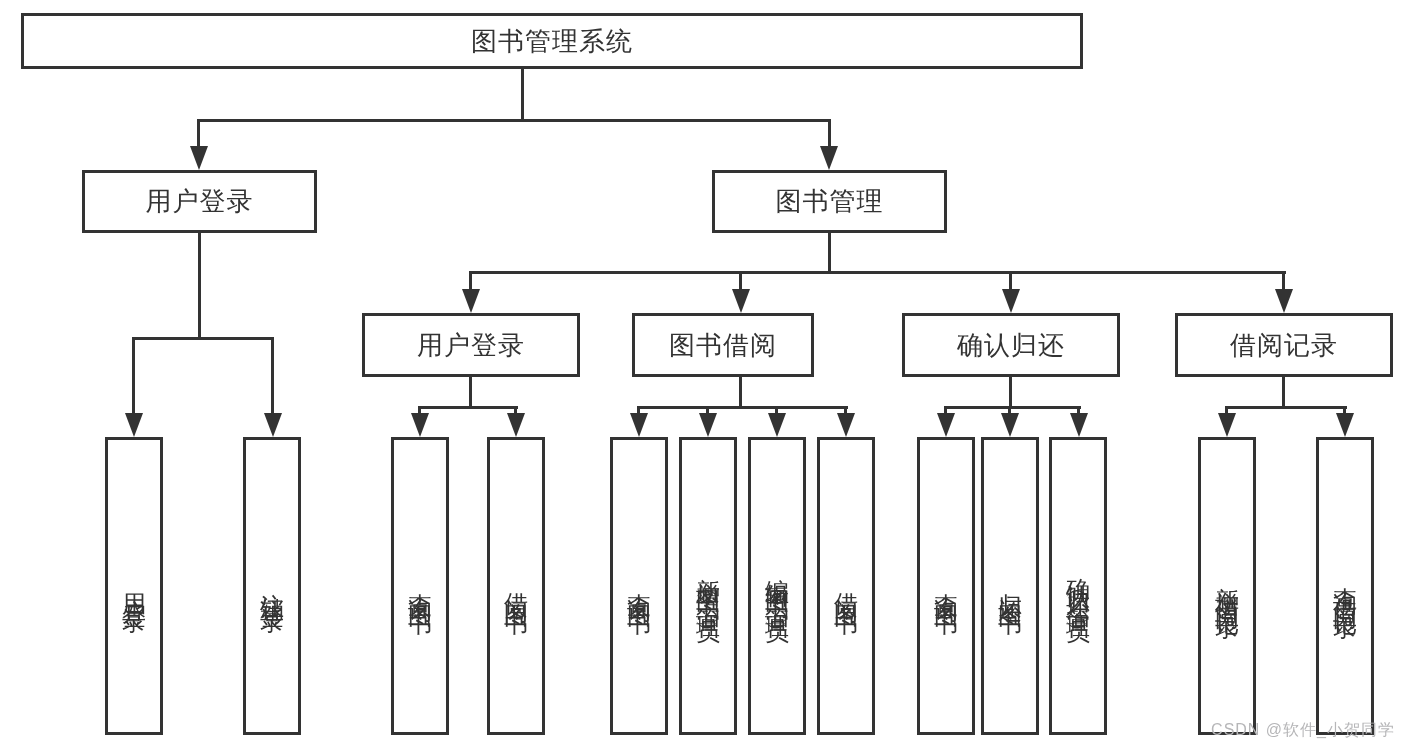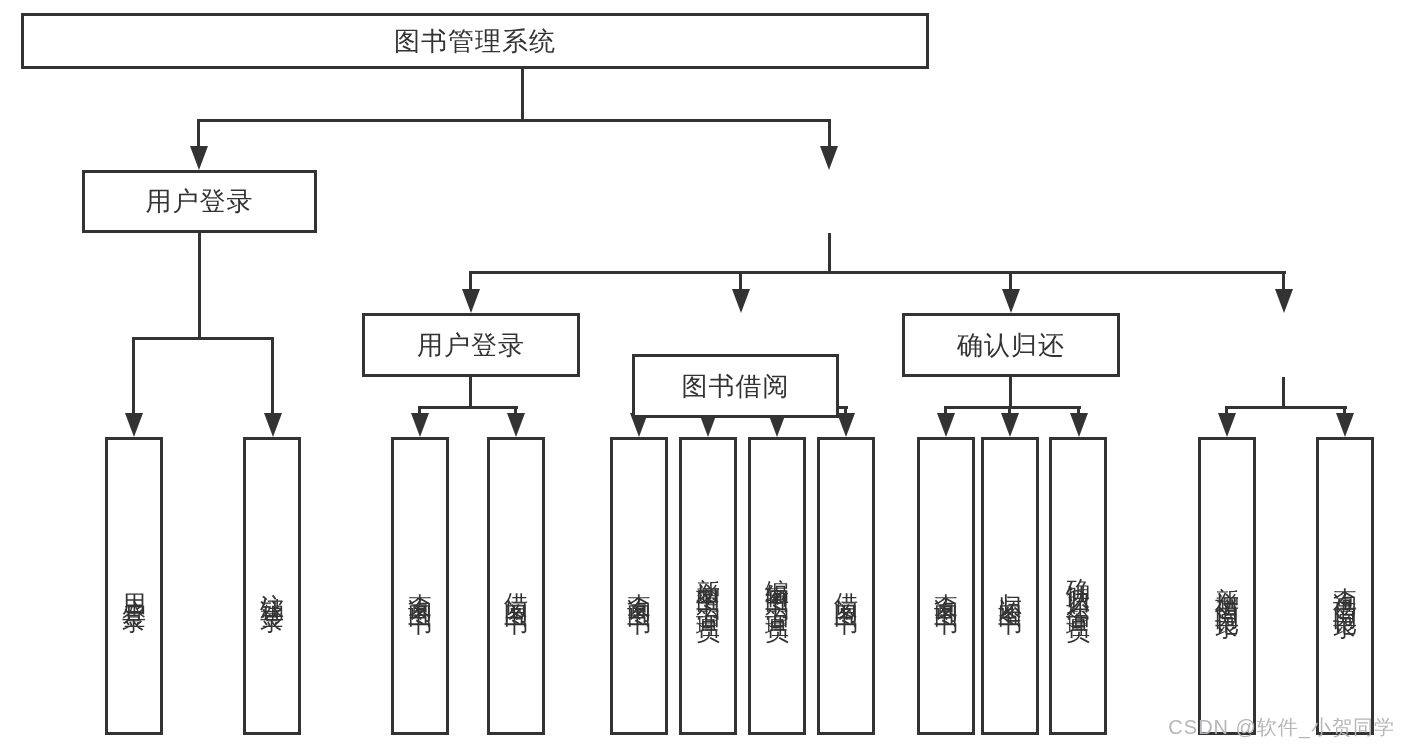--- a/index.html
+++ b/index.html
@@ -45,64 +45,66 @@
     width: 0; height: 0;
     border-left: 9px solid transparent;
     border-right: 9px solid transparent;
     border-top: 24px solid #333333;
     z-index: 1;
   }
   .watermark {
     position: absolute;
     right: 10px;
     bottom: 6px;
-    font-size: 20px;
+    font-size: 16px;
     color: #b6b6b8;
     letter-spacing: 1px;
     z-index: 5;
     white-space: nowrap;
   }
 </style>
 </head>
 <body>
 
 <div class="canvas">
 
-  <div class="box hbox" style="left:21px; top:13px; width:908px; height:56px;">图书管理系统</div>
+  <div class="box hbox" style="left:21px; top:13px; width:1062px; height:56px;">图书管理系统</div>
 
   <div class="line" style="left:521px; top:69px; width:3px; height:50px;"></div>
   <div class="line" style="left:197px; top:119px; width:634px; height:3px;"></div>
   <div class="line" style="left:197px; top:119px; width:3px; height:30px;"></div>
   <div class="arrowhead" style="left:190px; top:146px;"></div>
   <div class="line" style="left:828px; top:119px; width:3px; height:30px;"></div>
   <div class="arrowhead" style="left:820px; top:146px;"></div>
 
   <div class="box hbox" style="left:82px; top:170px; width:235px; height:63px;">用户登录</div>
+  <div class="box hbox" style="left:712px; top:170px; width:235px; height:63px;">图书管理</div>
 
   <div class="line" style="left:198px; top:233px; width:3px; height:104px;"></div>
   <div class="line" style="left:132px; top:337px; width:142px; height:3px;"></div>
   <div class="line" style="left:132px; top:337px; width:3px; height:80px;"></div>
   <div class="arrowhead" style="left:125px; top:413px;"></div>
   <div class="line" style="left:271px; top:337px; width:3px; height:80px;"></div>
   <div class="arrowhead" style="left:264px; top:413px;"></div>
 
   <div class="line" style="left:828px; top:233px; width:3px; height:38px;"></div>
   <div class="line" style="left:469px; top:271px; width:817px; height:3px;"></div>
   <div class="line" style="left:469px; top:271px; width:3px; height:22px;"></div>
   <div class="arrowhead" style="left:462px; top:289px;"></div>
   <div class="line" style="left:739px; top:271px; width:3px; height:22px;"></div>
   <div class="arrowhead" style="left:732px; top:289px;"></div>
   <div class="line" style="left:1009px; top:271px; width:3px; height:22px;"></div>
   <div class="arrowhead" style="left:1002px; top:289px;"></div>
   <div class="line" style="left:1282px; top:271px; width:3px; height:22px;"></div>
   <div class="arrowhead" style="left:1275px; top:289px;"></div>
 
   <div class="box hbox" style="left:362px; top:313px; width:218px; height:64px;">用户登录</div>
-  <div class="box hbox" style="left:632px; top:313px; width:207px; height:64px;margin-top:41px;">图书借阅</div>
+  <div class="box hbox" style="left:632px; top:313px; width:182px; height:64px;">图书借阅</div>
   <div class="box hbox" style="left:902px; top:313px; width:218px; height:64px;">确认归还</div>
+  <div class="box hbox" style="left:1175px; top:313px; width:218px; height:64px;">借阅记录</div>
 
   <div class="line" style="left:469px; top:377px; width:3px; height:29px;"></div>
   <div class="line" style="left:739px; top:377px; width:3px; height:29px;"></div>
   <div class="line" style="left:1009px; top:377px; width:3px; height:29px;"></div>
   <div class="line" style="left:1282px; top:377px; width:3px; height:29px;"></div>
 
   <div class="line" style="left:418px; top:406px; width:100px; height:3px;"></div>
   <div class="line" style="left:637px; top:406px; width:211px; height:3px;"></div>
   <div class="line" style="left:944px; top:406px; width:137px; height:3px;"></div>
   <div class="line" style="left:1225px; top:406px; width:122px; height:3px;"></div>

